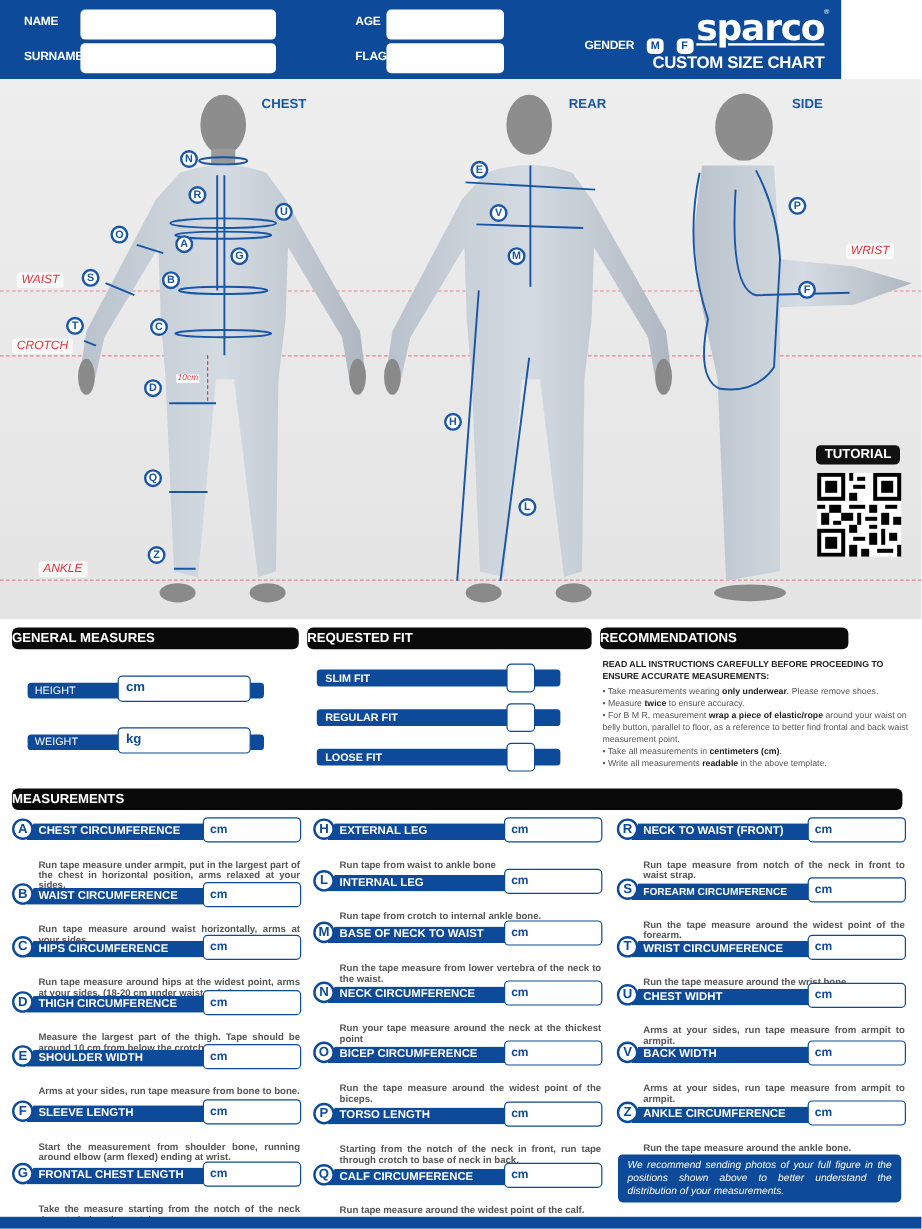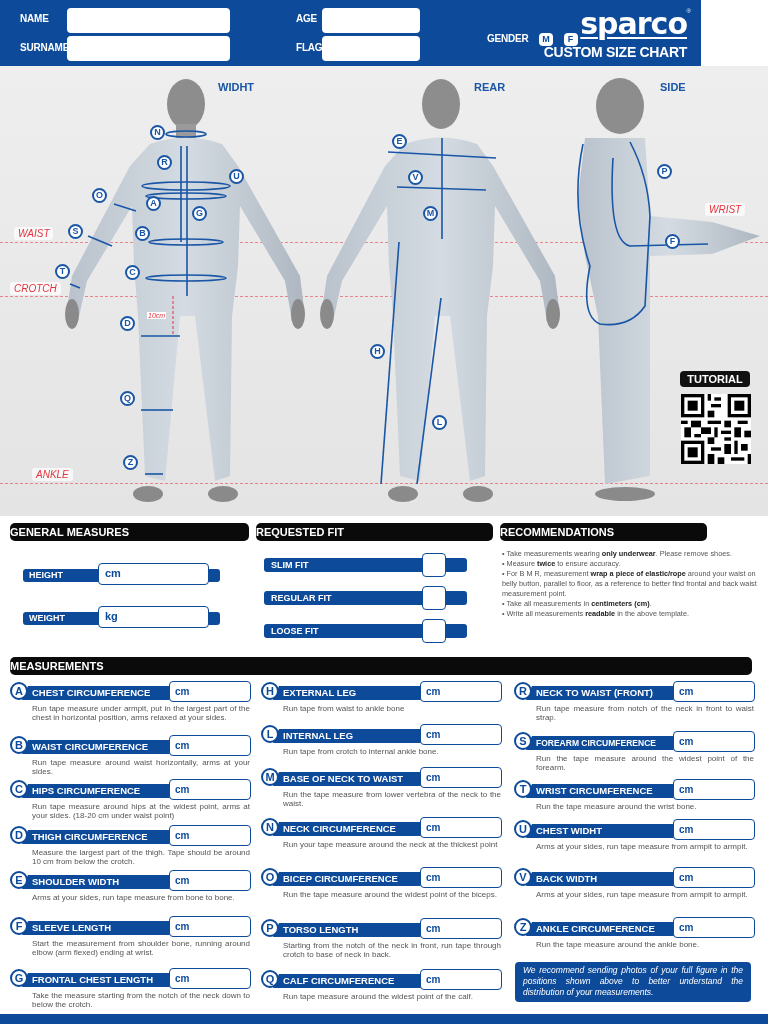--- a/index.html
+++ b/index.html
@@ -22,40 +22,40 @@
   .ref-line { position: absolute; left: 0; width: 768px; height: 0; border-top: 1.5px dashed rgba(226,53,63,0.55); }
   .marker { position: absolute; width: 15px; height: 15px; border-radius: 50%; background: #fff; border: 2px solid #1a56a6; color: #1a56a6; font-size: 9px; font-weight: bold; text-align: center; line-height: 11px; }
   .tutorial-label { position: absolute; left: 680px; top: 371px; width: 70px; height: 16px; background: #111; color: #fff; font-size: 11px; font-weight: bold; border-radius: 4px; text-align: center; line-height: 16px; }
   .qr { position: absolute; left: 680px; top: 394px; width: 72px; height: 70px; }
 
   
   .bar { position: absolute; height: 18px; background: #0a0a0a; color: #fff; border-radius: 5px; font-weight: bold; font-size: 11px; line-height: 18px; }
 
   .gm-row { position: absolute; left: 23px; height: 18px; width: 197px; }
   .gm-tab { position: absolute; left: 0; top: 3px; width: 197px; height: 13px; background: #0d4a9a; border-radius: 3px; }
-  .gm-label { position: absolute; left: 6px; top: 3px; color: #fff; font-size: 9px; font-weight: bold; line-height: 13px; }
+  .gm-label { position: absolute; left: 6px; top: 3px; color: #fff; font-size: 9px; font-weight: normal; line-height: 13px; }
   .gm-input { position: absolute; left: 75px; top: -3px; width: 111px; height: 22px; background: #fff; border: 1.5px solid #0d4a9a; border-radius: 4px; color: #0d4a9a; font-weight: bold; font-size: 11px; padding-left: 6px; line-height: 19px; }
 
   .fit-row { position: absolute; left: 264px; width: 203px; height: 24px; }
   .fit-tab { position: absolute; left: 0; top: 5px; width: 203px; height: 14px; background: #0d4a9a; border-radius: 3px; }
   .fit-label { position: absolute; left: 7px; top: 5px; color: #fff; font-size: 9px; font-weight: bold; line-height: 14px; }
   .fit-check { position: absolute; left: 158px; top: 0; width: 24px; height: 24px; background: #fff; border: 1.5px solid #0d4a9a; border-radius: 4px; }
 
   .rec { position: absolute; left: 502px; top: 549px; width: 256px; font-size: 7.3px; line-height: 10px; color: #555; }
   .rec-head { font-weight: bold; color: #222; margin-bottom: 2px; }
   .rec-item b { color: #222; }
 
   
   .m-item { position: absolute; width: 240px; }
   .m-head { position: relative; height: 22px; }
   .m-tab { position: absolute; left: 12px; top: 5px; width: 158px; height: 14px; background: #0d4a9a; border-radius: 0 2px 2px 0; clip-path: polygon(6px 0, 100% 0, 100% 100%, 0 100%); }
   .m-letter { position: absolute; left: 0; top: 1px; width: 18px; height: 18px; border-radius: 50%; background: #fff; border: 2px solid #0d4a9a; color: #0d4a9a; font-weight: bold; font-size: 11px; line-height: 14px; text-align: center; z-index: 2; }
   .m-label { position: absolute; left: 22px; top: 5px; color: #fff; font-size: 9.5px; font-weight: bold; line-height: 14px; white-space: nowrap; z-index: 1; }
   .m-input { position: absolute; left: 159px; top: 0; width: 82px; height: 21px; background: #fff; border: 1.5px solid #0d4a9a; border-radius: 4px; color: #0d4a9a; font-size: 10px; font-weight: bold; padding-left: 5px; line-height: 19px; z-index: 3; }
-  .m-desc { margin-left: 22px; margin-top: 2px; font-size: 8px; line-height: 8.5px; color: #555; text-align: justify; }
+  .m-desc { margin-left: 22px; margin-top: 14px; font-size: 8px; line-height: 8.5px; color: #555; text-align: justify; font-weight: bold; }
 
   .note-box { position: absolute; left: 515px; top: 962px; width: 236px; height: 40px; background: #0d4a9a; border-radius: 4px; color: #fff; font-style: italic; font-size: 8.5px; line-height: 11px; padding: 3px 8px; text-align: justify; }
 
   .footer { position: absolute; left: 0; top: 1014px; width: 768px; height: 10px; background: #0d4a9a; }
 </style>
 </head>
 <body>
 
 <div class="header">
   <span class="hlabel" style="left:20px;top:13px;">NAME</span>
@@ -82,21 +82,21 @@
 <div class="figure-area">
 
   <div class="ref-line" style="top:176px;"></div>
   <div class="ref-line" style="top:230px;"></div>
   <div class="ref-line" style="top:417px;"></div>
   <span class="ref-label" style="left:14px;top:161px;">WAIST</span>
   <span class="ref-label" style="left:10px;top:216px;">CROTCH</span>
   <span class="ref-label" style="left:32px;top:402px;">ANKLE</span>
   <span class="ref-label" style="left:705px;top:137px;">WRIST</span>
 
-  <span class="view-label" style="left:218px;top:15px;">WIDHT</span>
+  <span class="view-label" style="left:218px;top:15px;">CHEST</span>
   <span class="view-label" style="left:474px;top:15px;">REAR</span>
   <span class="view-label" style="left:660px;top:15px;">SIDE</span>
 
   <svg width="768" height="450" style="position:absolute;left:0;top:0;">
     <defs>
       <linearGradient id="suit" x1="0" x2="1">
         <stop offset="0" stop-color="#b9c2cc"></stop>
         <stop offset="0.5" stop-color="#d4dbe2"></stop>
         <stop offset="1" stop-color="#aeb7c1"></stop>
       </linearGradient>
@@ -249,20 +249,21 @@
   <span class="fit-label">REGULAR FIT</span>
   <div class="fit-check"></div>
 </div>
 <div class="fit-row" style="top:619px;">
   <div class="fit-tab"></div>
   <span class="fit-label">LOOSE FIT</span>
   <div class="fit-check"></div>
 </div>
 
 <div class="rec">
+  <div class="rec-head">READ ALL INSTRUCTIONS CAREFULLY BEFORE PROCEEDING TO ENSURE ACCURATE MEASUREMENTS:</div>
   <div class="rec-item">• <span>Take measurements wearing </span><b>only underwear</b><span>. Please remove shoes.</span></div>
   <div class="rec-item">• <span>Measure </span><b>twice</b><span> to ensure accuracy.</span></div>
   <div class="rec-item">• <span>For B M R, measurement </span><b>wrap a piece of elastic/rope</b><span> around your waist on belly button, parallel to floor, as a reference to better find frontal and back waist measurement point.</span></div>
   <div class="rec-item">• <span>Take all measurements in </span><b>centimeters (cm)</b><span>.</span></div>
   <div class="rec-item">• <span>Write all measurements </span><b>readable</b><span> in the above template.</span></div>
 </div>
 
 <div class="bar" style="left:10px;top:657px;width:742px;">MEASUREMENTS</div>
 
 <div class="m-item" style="left:10px;top:681px;">

